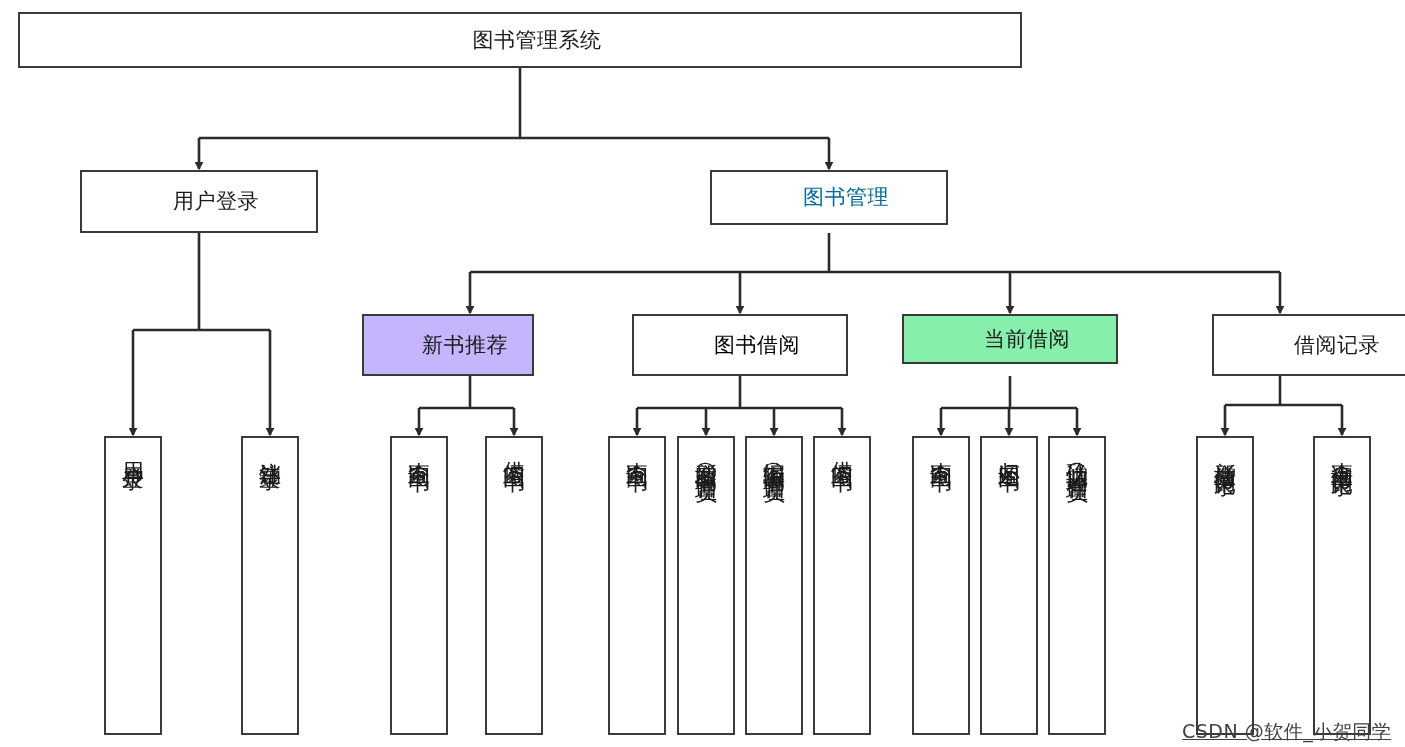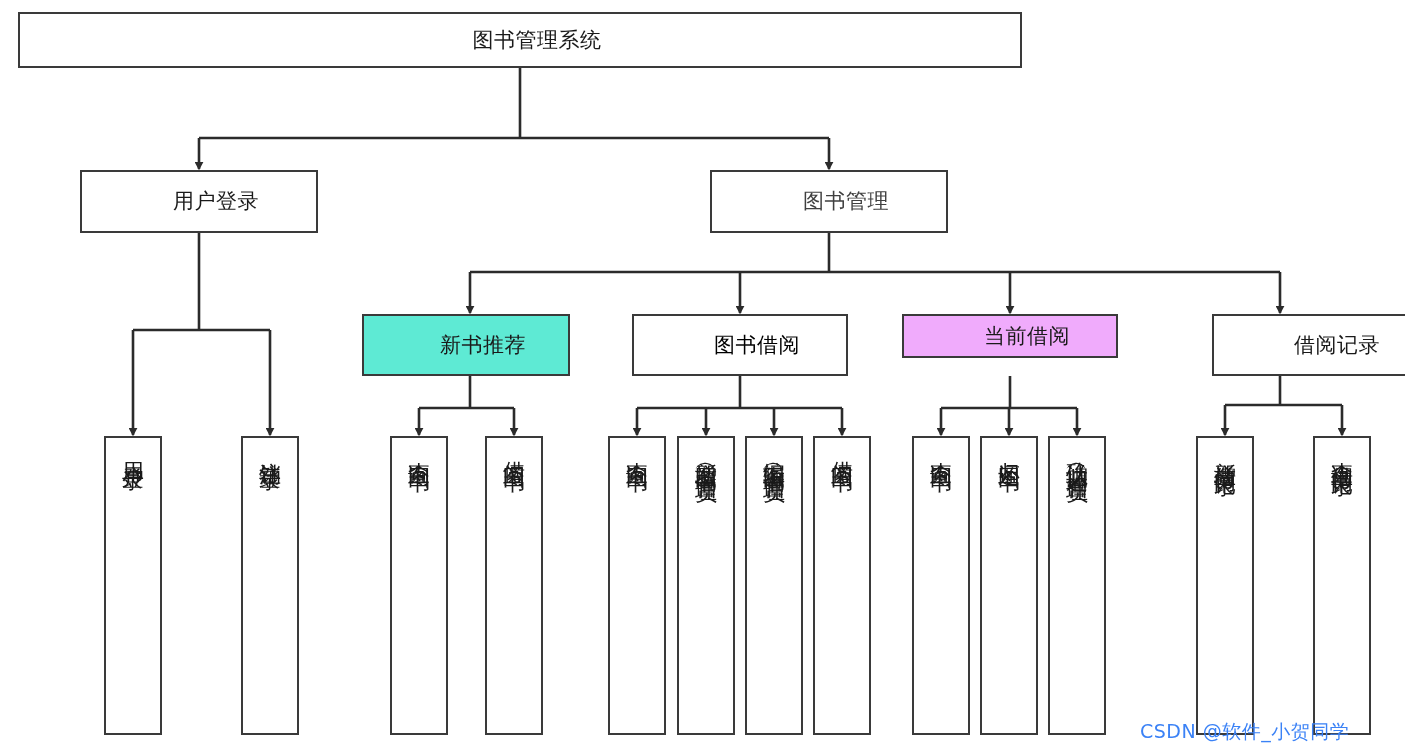--- a/index.html
+++ b/index.html
@@ -111,30 +111,30 @@
       </g>
   </svg>
 
   <div id="node-layer">
       <div class="node h" style="left: 18px; top: 12px; width: 1004px; height: 56px; border-color: rgb(58, 58, 58); background: rgb(255, 255, 255); color: rgb(26, 26, 26);">
         <span class="node-label">图书管理系统</span>
       </div>
       <div class="node h" style="left: 80px; top: 170px; width: 238px; height: 63px; border-color: rgb(58, 58, 58); background: rgb(255, 255, 255); color: rgb(26, 26, 26);">
         <span class="node-label">用户登录</span>
       </div>
-      <div class="node h" style="left: 710px; top: 170px; width: 238px; height: 63px; border-color: rgb(58, 58, 58); background: rgb(255, 255, 255); color: #404040;">
+      <div class="node h" style="left: 710px; top: 170px; width: 238px; height: 55px; border-color: rgb(58, 58, 58); background: rgb(255, 255, 255); color: #0369a1;">
         <span class="node-label">图书管理</span>
       </div>
-      <div class="node h" style="left: 362px; top: 314px; width: 208px; height: 62px; border-color: rgb(58, 58, 58); background: #5eead4; color: rgb(26, 26, 26);">
+      <div class="node h" style="left: 362px; top: 314px; width: 172px; height: 62px; border-color: rgb(58, 58, 58); background: #c4b5fd; color: rgb(26, 26, 26);">
         <span class="node-label">新书推荐</span>
       </div>
       <div class="node h" style="left: 632px; top: 314px; width: 216px; height: 62px; border-color: rgb(58, 58, 58); background: rgb(255, 255, 255); color: #000000;">
         <span class="node-label">图书借阅</span>
       </div>
-      <div class="node h" style="left: 902px; top: 314px; width: 216px; height: 44px; border-color: rgb(58, 58, 58); background: #f0abfc; color: rgb(26, 26, 26); justify-content: center;">
+      <div class="node h" style="left: 902px; top: 314px; width: 216px; height: 50px; border-color: rgb(58, 58, 58); background: #86efac; color: rgb(26, 26, 26); justify-content: center;">
         <span class="node-label">当前借阅</span>
       </div>
       <div class="node h" style="left: 1212px; top: 314px; width: 216px; height: 62px; border-color: rgb(58, 58, 58); background: rgb(255, 255, 255); color: rgb(26, 26, 26);">
         <span class="node-label">借阅记录</span>
       </div>
       <div class="node v" style="left: 104px; top: 436px; width: 58px; height: 299px; border-color: rgb(58, 58, 58); background: rgb(255, 255, 255); color: rgb(26, 26, 26);">
         <span class="node-label">用户登录</span>
       </div>
       <div class="node v" style="left: 241px; top: 436px; width: 58px; height: 299px; border-color: rgb(58, 58, 58); background: rgb(255, 255, 255); color: rgb(26, 26, 26);">
         <span class="node-label">注销登录</span>
@@ -167,14 +167,14 @@
         <span class="node-label">确认归还（管理员）</span>
       </div>
       <div class="node v" style="left: 1196px; top: 436px; width: 58px; height: 299px; border-color: rgb(58, 58, 58); background: rgb(255, 255, 255); color: rgb(26, 26, 26);">
         <span class="node-label">新增借阅记录</span>
       </div>
       <div class="node v" style="left: 1313px; top: 436px; width: 58px; height: 299px; border-color: rgb(58, 58, 58); background: rgb(255, 255, 255); color: rgb(26, 26, 26);">
         <span class="node-label">查询借阅记录</span>
       </div>
     </div>
 
-  <div class="watermark" style="left: 1140px; top: 719px; color: #3b82f6;">CSDN @软件_小贺同学</div>
+  <div class="watermark" style="left: 1182px; top: 719px; color: #404040; text-decoration: underline;">CSDN @软件_小贺同学</div>
 </div>
 
 </body></html>

